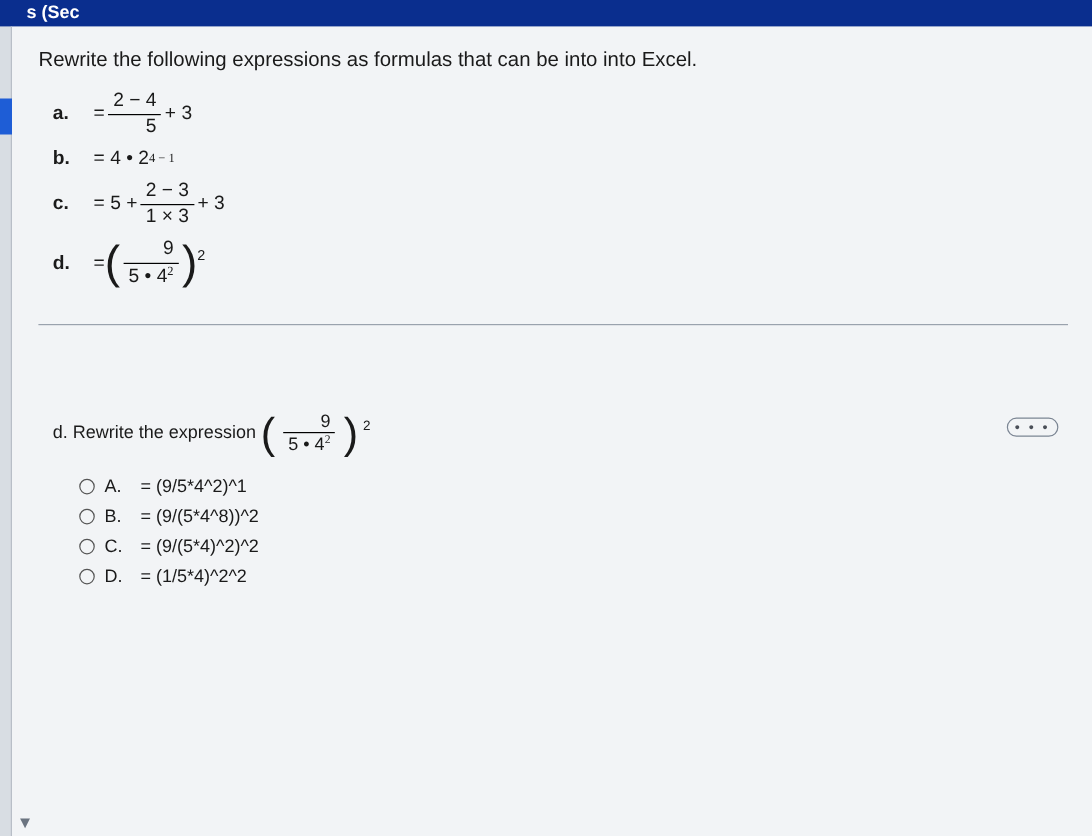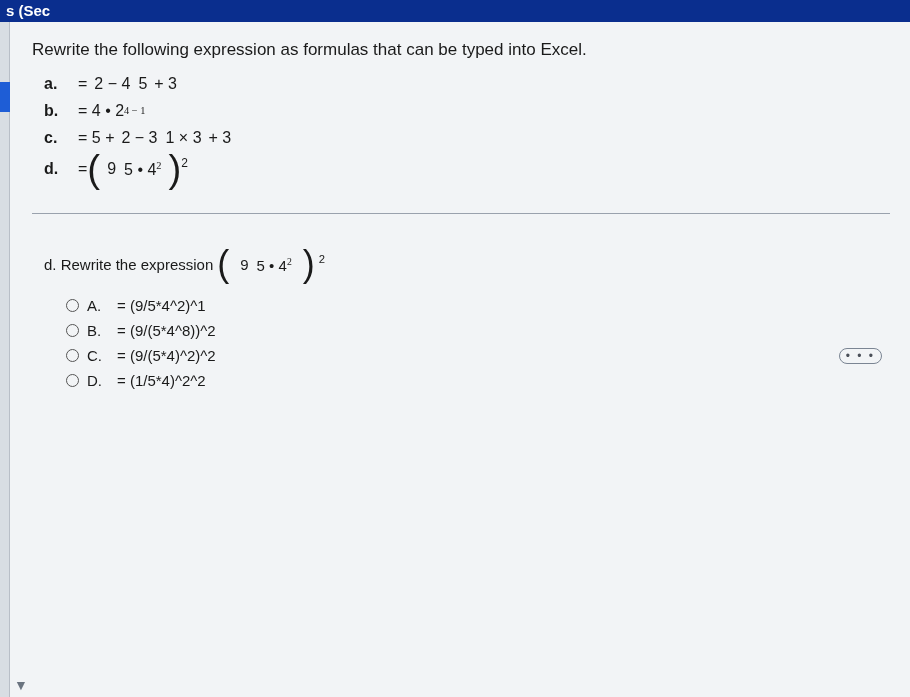--- a/index.html
+++ b/index.html
@@ -9,21 +9,21 @@
     width: 910px;
     height: 697px;
     overflow: hidden;
     position: relative;
   }
   .topstrip {
     height: 29px;
     background: #0a2e8e;
     color: #fff;
     font-weight: bold;
-    padding-left: 6px;
+    padding-left: 22px;
     font-size: 15px;
     line-height: 22px;
   }
   .sidebar {
     position: absolute;
     left: 0;
     top: 22px;
     width: 10px;
     height: 675px;
     background: #d8dde3;
@@ -54,21 +54,22 @@
   }
   .expressions {
     font-size: 16px;
     line-height: 1.3;
     margin-left: 12px;
   }
   .row { display: flex; align-items: center; margin: 6px 0; }
   .label { width: 34px; font-weight: bold; }
   .frac {
     display: inline-flex;
-    align-items: flex-start;
+    flex-direction: column;
+    align-items: flex-end;
     vertical-align: middle;
     margin: 0 3px;
   }
   .frac .num, .frac .den { padding: 0 4px; }
   .frac .bar { border-top: 1.2px solid #000; align-self: stretch; }
   .sup { font-size: 0.65em; vertical-align: super; font-family: Liberation Serif, serif; }
   .paren-big {
     font-size: 2.4em;
     line-height: 0.8;
     font-weight: 100;
@@ -85,21 +86,21 @@
     top: 326px;
     border: 1.5px solid #7b8593;
     border-radius: 12px;
     padding: 0 6px;
     font-size: 12px;
     color: #4a4f58;
     letter-spacing: 2px;
     background: #f2f4f6;
   }
   .question {
-    margin-top: 36px;
+    margin-top: 72px;
     font-size: 15px;
   }
   .qline { display: flex; align-items: center; flex-wrap: wrap; gap: 4px; margin-left: 12px; }
   .choices { margin: 18px 0 0 34px; font-size: 15px; }
   .choice { display: flex; align-items: center; gap: 8px; margin: 8px 0; }
   .radio {
     width: 13px; height: 13px;
     border: 1.4px solid #555;
     border-radius: 50%;
     flex-shrink: 0;
@@ -117,21 +118,21 @@
 <body>
 
 <div class="topstrip">s (Sec</div>
 
 <div class="sidebar">
   <div class="tab"></div>
 </div>
 
 <div class="page">
 
-  <div class="prompt">Rewrite the following expression as formulas that can be typed into Excel.</div>
+  <div class="prompt">Rewrite the following expressions as formulas that can be into into Excel.</div>
 
   <div class="expressions">
 
     <div class="row">
       <span class="label">a.</span>
       <span>=</span>
       <span class="frac">
         <span class="num">2 − 4</span>
         <span class="bar"></span>
         <span class="den">5</span>

